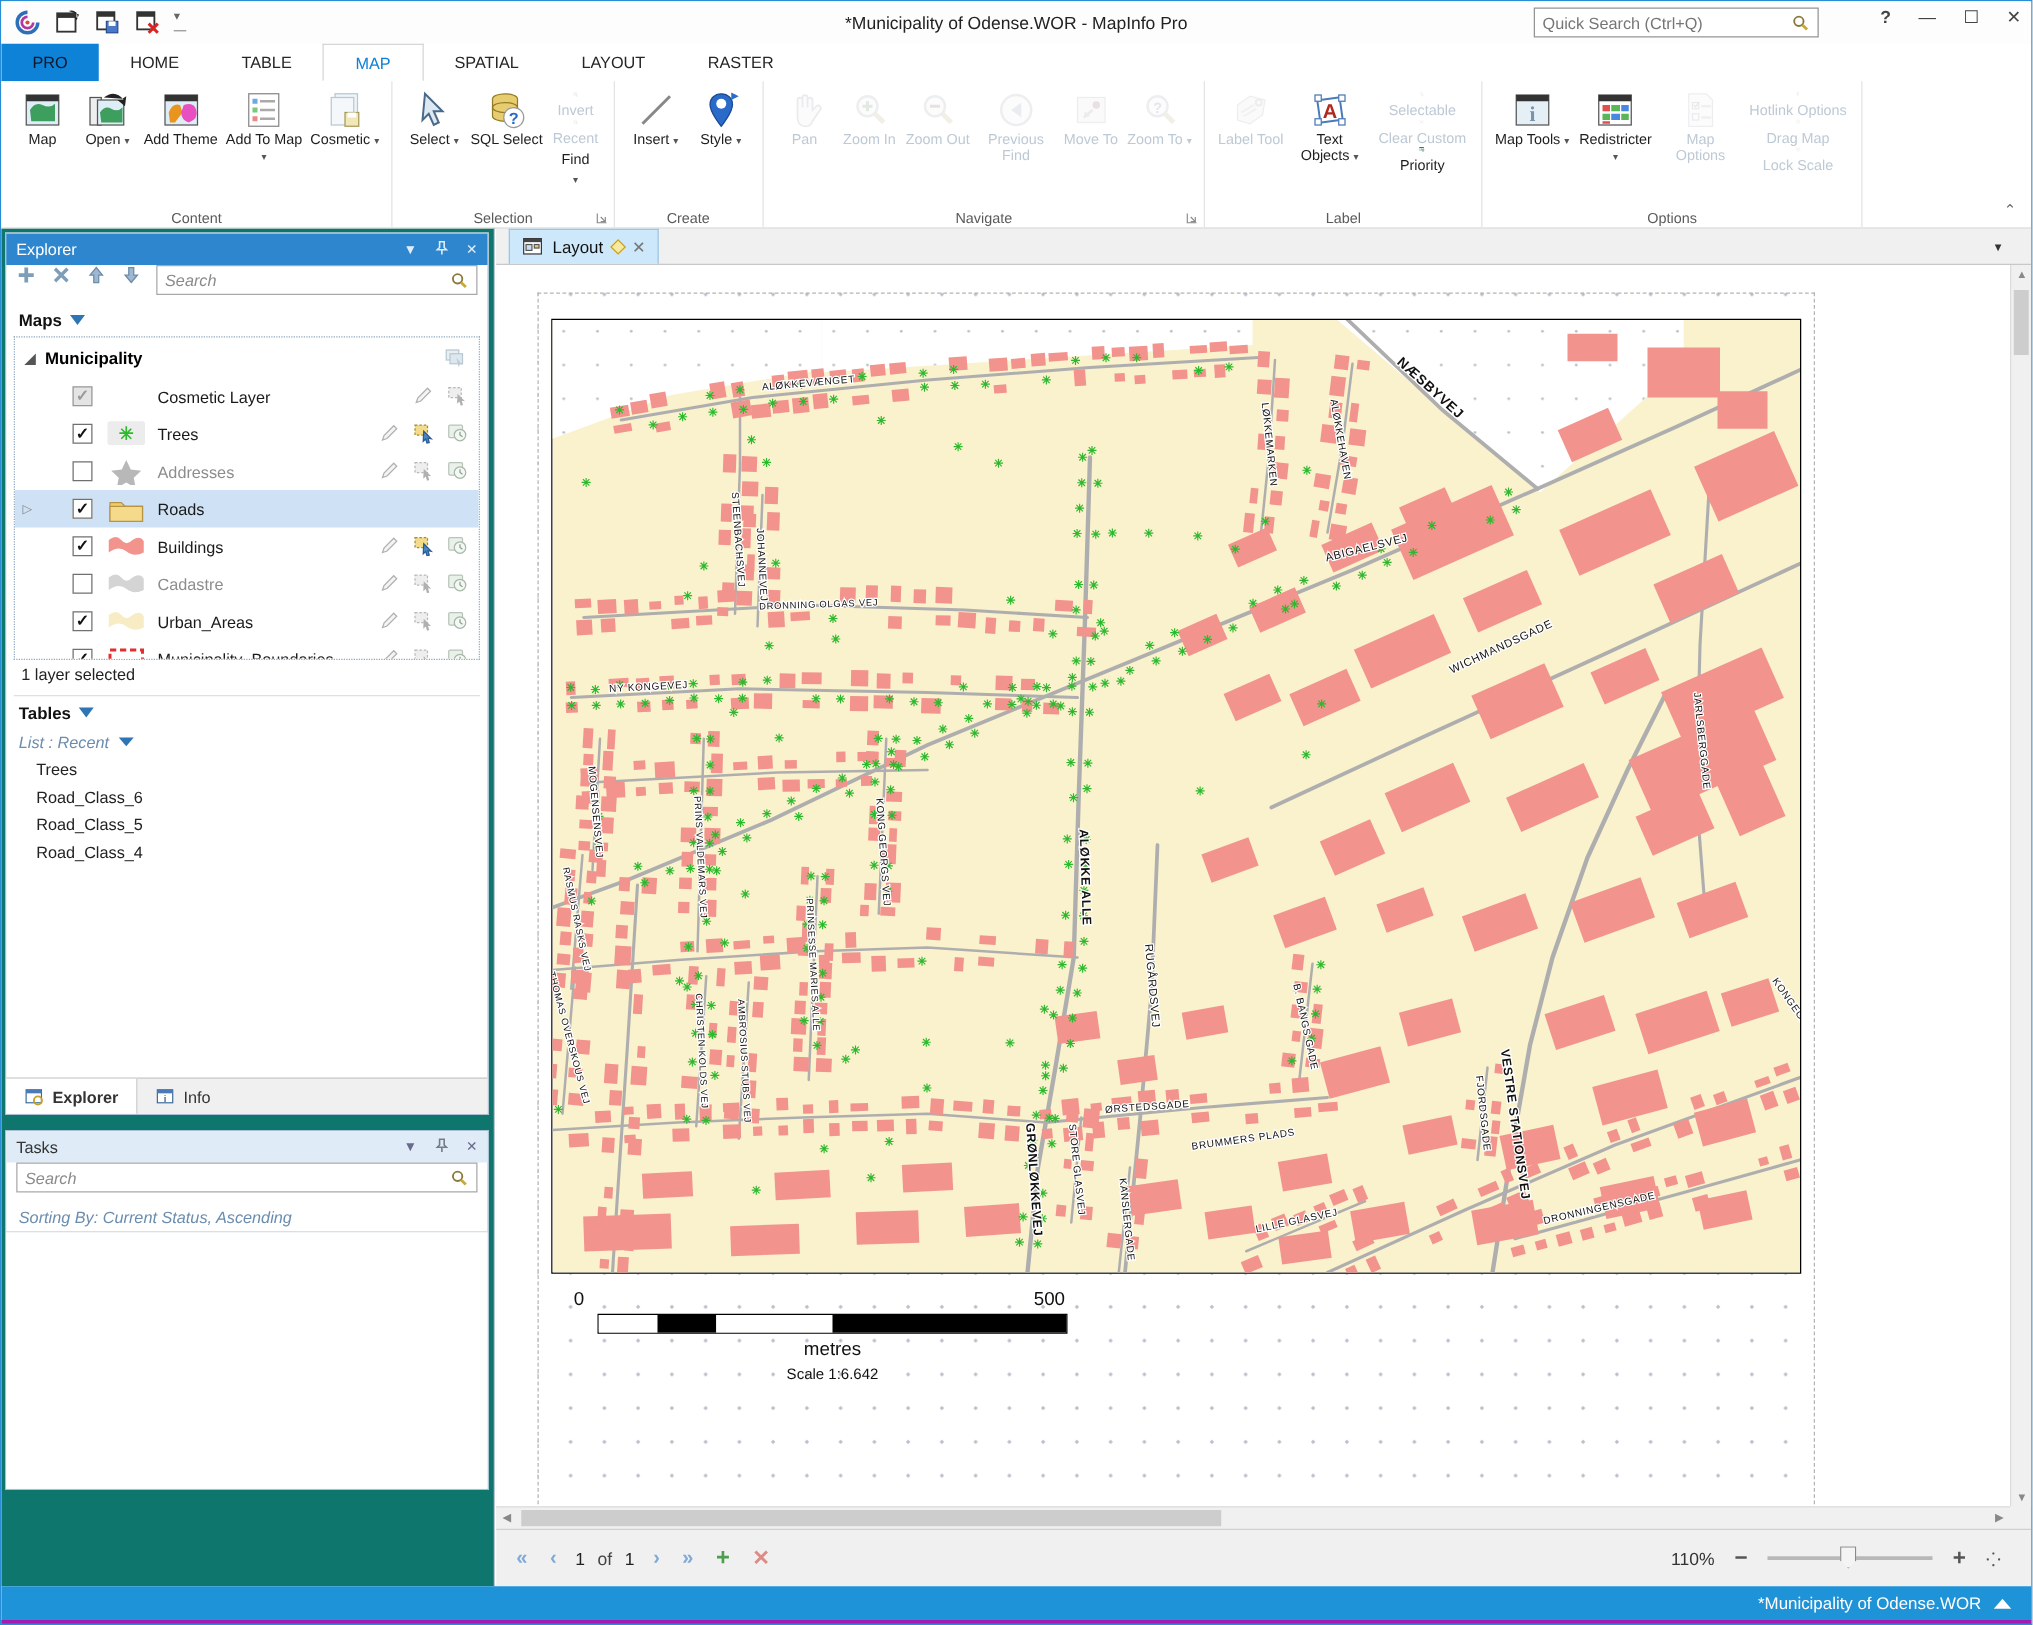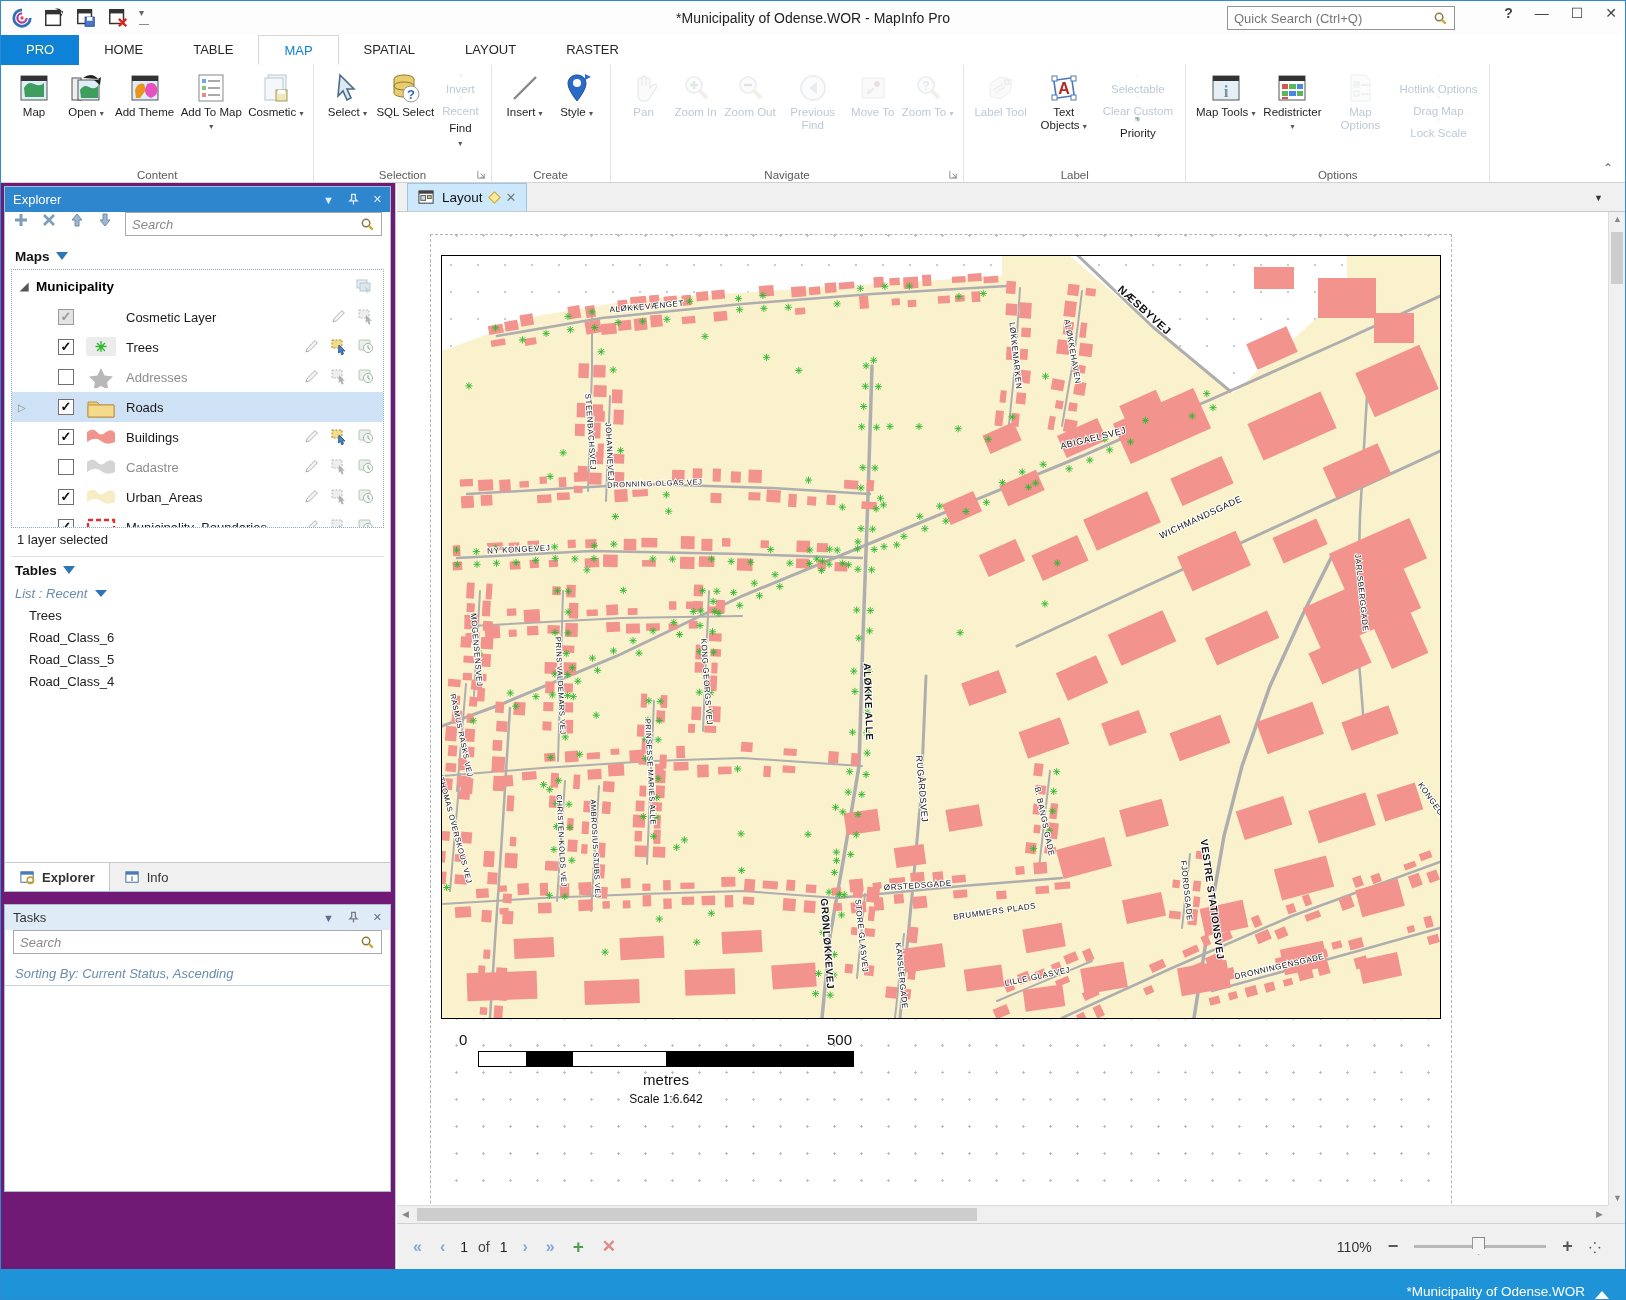--- a/index.html
+++ b/index.html
@@ -12,40 +12,40 @@
   .qat .qicon{width:22px;height:22px;display:inline-block;}
   .qat .more{color:#666;font-size:10px;}
   .wtitle{position:absolute;left:0;right:0;text-align:center;font-size:14px;color:#222;pointer-events:none;}
   .qsearch{position:absolute;right:170px;top:5px;width:228px;height:24px;border:1px solid #949494;background:#fff;
            display:flex;align-items:center;padding:0 6px;font-size:13px;color:#767676;}
   .qsearch .ph{flex:1;}
   .winbtns{position:absolute;right:8px;top:4px;display:flex;gap:22px;color:#444;font-size:14px;align-items:center;}
   
   .rtabs{position:absolute;top:34px;left:0;right:0;height:30px;background:#fff;display:flex;font-size:13px;}
   .rtab{padding:0 25px;line-height:29px;color:#262626;cursor:pointer;}
-  .rtab.pro{background:#0e82d6;color:#fef9c3;min-width:74px;text-align:center;}
+  .rtab.pro{background:#0e82d6;color:#0f172a;min-width:74px;text-align:center;}
   .rtab.active{color:#0e82d6;border:1px solid #d6d6d6;border-bottom:1px solid #fff;background:#fff;}
   
   .ribbon{position:absolute;top:64px;left:0;right:0;height:118px;background:#fff;border-bottom:1px solid #d2d2d2;display:flex;}
   .rgroup{position:relative;border-right:1px solid #e4e4e4;padding:4px 8px 16px 8px;display:flex;align-items:flex-start;gap:2px;}
   .glabel{position:absolute;bottom:1px;left:0;right:0;text-align:center;font-size:11.5px;color:#5a5a5a;}
   .launcher{position:absolute;bottom:2px;right:4px;width:11px;height:11px;}
   .bb{min-width:50px;max-width:66px;padding:3px 2px;display:flex;flex-direction:column;align-items:center;gap:2px;
       font-size:11.5px;line-height:13px;text-align:center;color:#1e1e1e;cursor:pointer;}
   .bb svg{width:32px;height:32px;}
   .sb{display:flex;align-items:center;gap:5px;font-size:11.5px;height:22px;padding:0 4px;color:#1e1e1e;cursor:pointer;white-space:nowrap;flex-direction:column;}
   .sb svg{width:17px;height:17px;}
   .dis{color:#bdc9d5 !important;}
   .dis svg{opacity:.35;filter:grayscale(60%);}
   .dd{font-size:8px;color:#555;}
   .dis .dd{color:#bdc9d5;}
   .scol{display:flex;flex-direction:column;justify-content:flex-start;padding-top:4px;}
   .ribcollapse{position:absolute;right:10px;bottom:4px;color:#666;font-size:12px;}
   
-  .leftcol{position:absolute;top:182px;left:0;width:395px;height:1086px;background:#701a75;border-right:1px solid #b9c7d2;}
+  .leftcol{position:absolute;top:182px;left:0;width:395px;height:1086px;background:#0f766e;border-right:1px solid #b9c7d2;}
   .panel{position:absolute;left:3px;right:4px;border:1px solid #a8bfd2;background:#fff;display:flex;flex-direction:column;}
   .phdr{height:25px;display:flex;align-items:center;padding:0 8px;font-size:13px;}
   .phdr.focus{background:#2e86cf;color:#fff;}
   .phdr.idle{background:#dfecf8;color:#333;}
   .phdr .sp{flex:1;}
   .phdr .hic{margin-left:14px;font-size:11px;opacity:.85;cursor:pointer;}
   .ptools{height:33px;display:flex;align-items:flex-start;gap:12px;padding:0 8px;}
   .ptools .tic{width:16px;height:16px;cursor:pointer;}
   .searchbox{flex:1;height:24px;border:1px solid #a9a9a9;display:flex;align-items:center;padding:0 6px;font-size:13px;}
   .searchbox .ph{flex:1;color:#8a8a8a;font-style:italic;}
@@ -109,22 +109,22 @@
   .nbtn.del{color:#dd8b85;font-size:17px;}
   .pagenum{margin:0 6px;color:#222;}
   .oflbl{margin:0 4px;color:#444;}
   .zoomctl{margin-left:auto;display:flex;align-items:center;gap:16px;padding-right:26px;}
   .ztrack{position:relative;width:132px;height:3px;background:#b8b8b8;}
   .zthumb{position:absolute;left:58px;top:-8px;width:13px;height:18px;background:#f4f4f4;border:1px solid #8a8a8a;
           clip-path:polygon(0 0,100% 0,100% 62%,50% 100%,0 62%);cursor:pointer;}
   .zbtn{font-size:18px;font-weight:bold;color:#555;cursor:pointer;}
   .fit{color:#555;font-size:15px;cursor:pointer;letter-spacing:-2px;}
   
-  .statusbar{position:absolute;left:0;right:0;top:1268px;height:32px;background:#1e93d7;border-bottom:2px solid #a21caf;
-             display:flex;align-items:flex-end;justify-content:flex-end;color:#fff;font-size:13.5px;padding-right:16px;gap:10px;}
+  .statusbar{position:absolute;left:0;right:0;top:1268px;height:32px;background:#1e93d7;border-bottom:5px solid #a21caf;
+             display:flex;align-items:center;justify-content:flex-end;color:#fff;font-size:13.5px;padding-right:16px;gap:10px;}
   .uptri{width:0;height:0;border-left:7px solid transparent;border-right:7px solid transparent;border-bottom:8px solid #fff;}
 </style>
 </head>
 <body>
 
 <div class="app">
 
   <div class="titlebar">
     <div class="qat">
       <svg class="qicon" viewBox="0 0 24 24">

